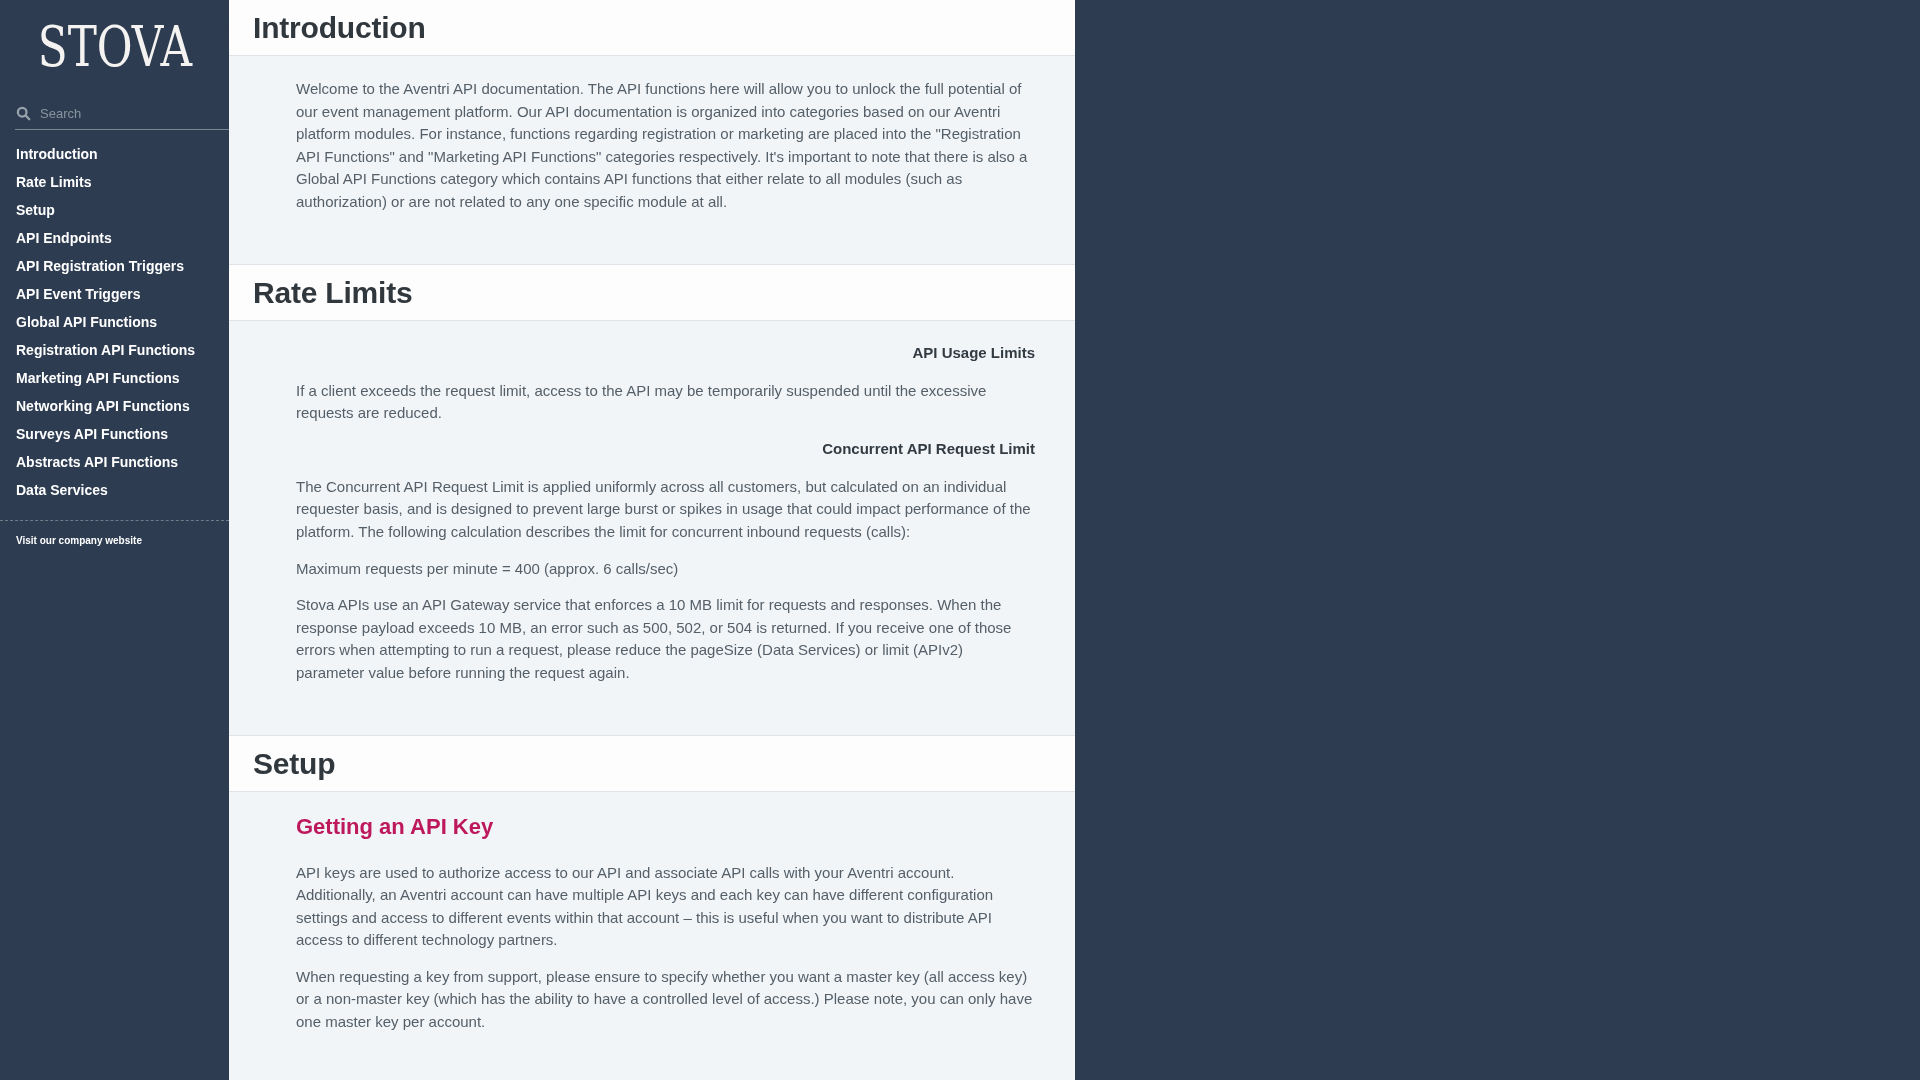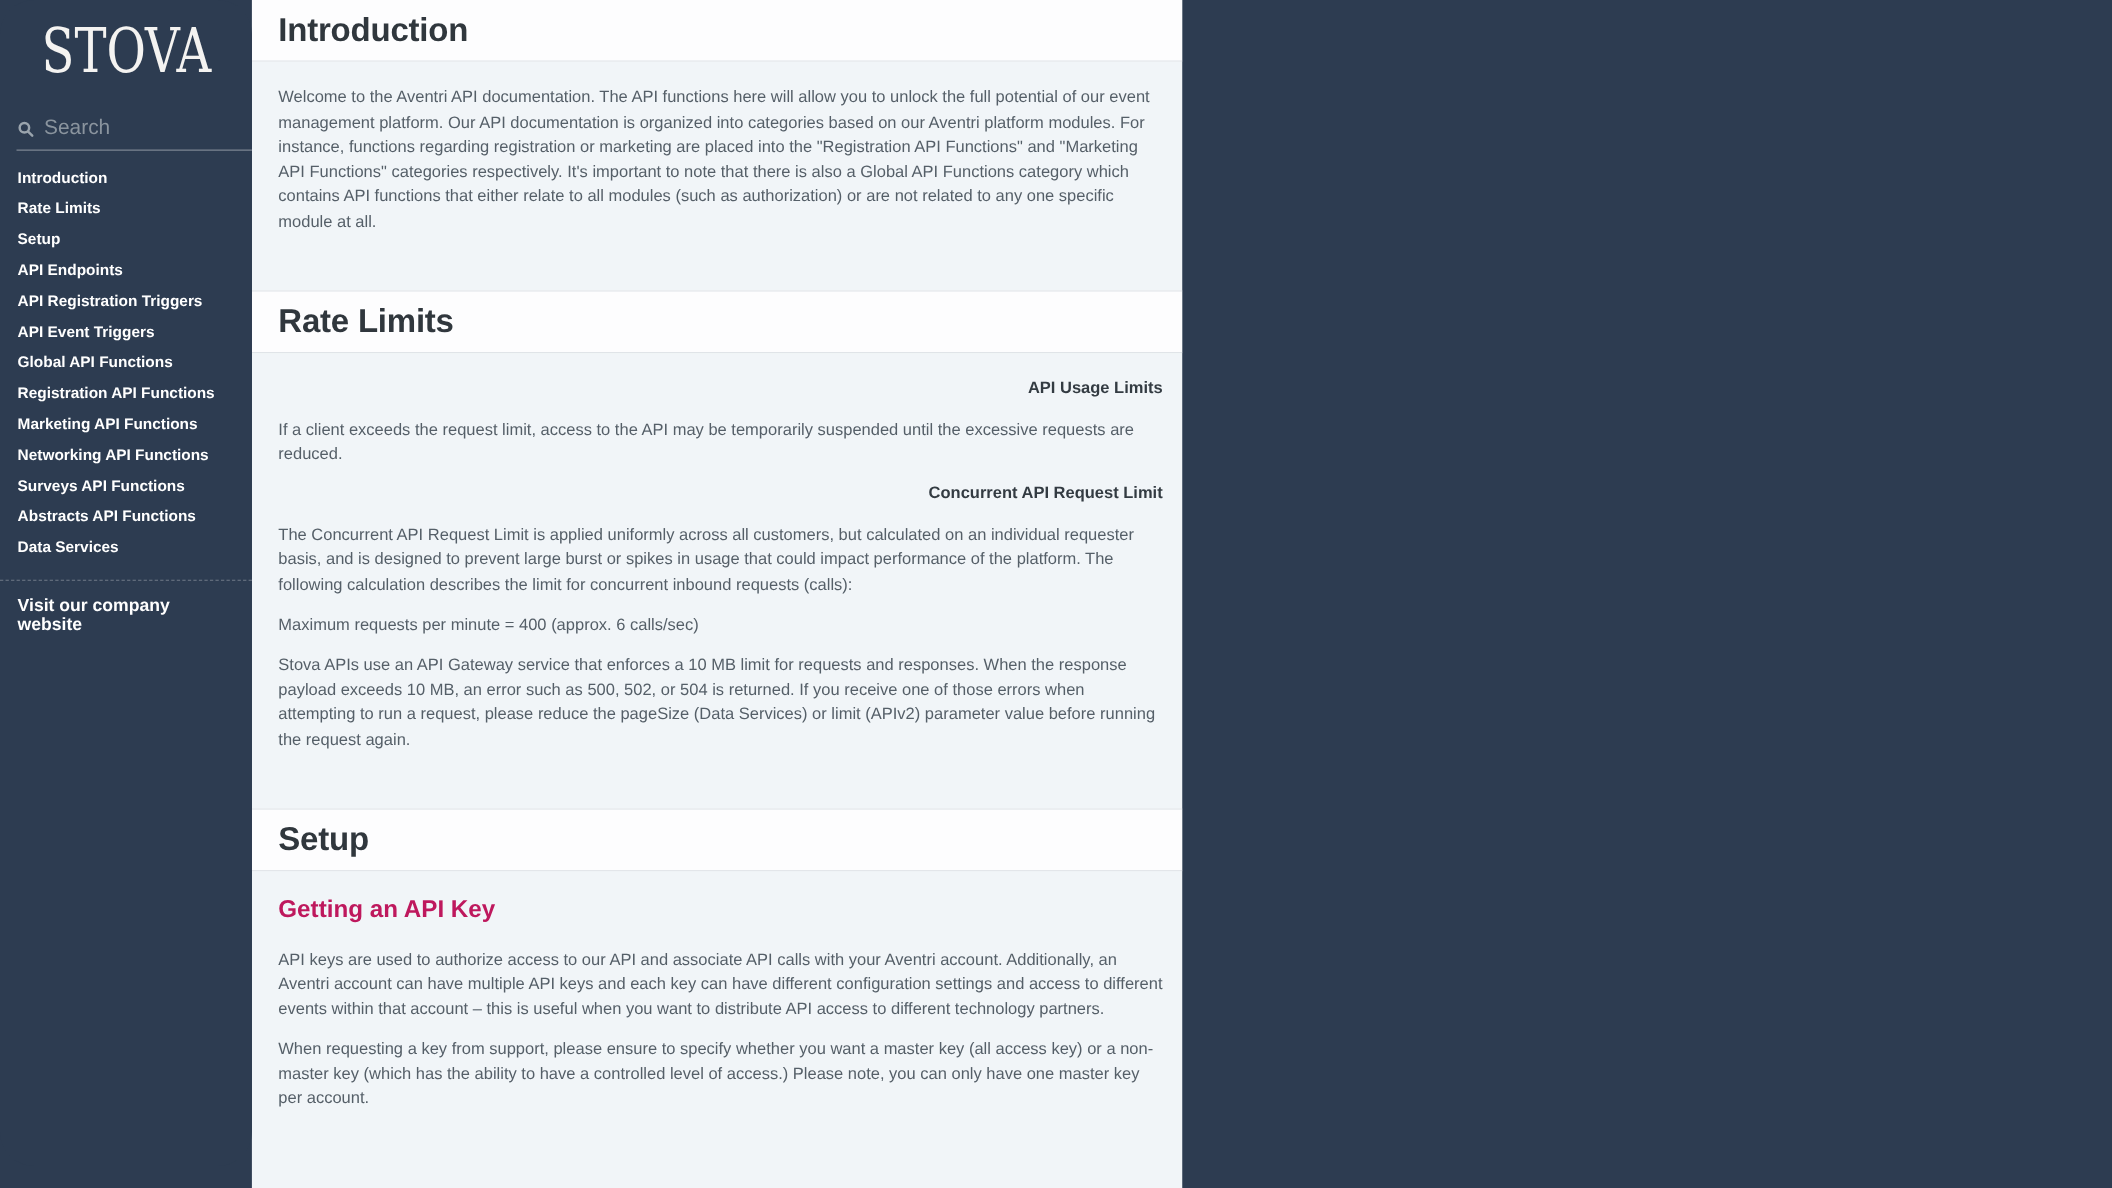--- a/index.html
+++ b/index.html
@@ -51,21 +51,21 @@
     left: 15px; right: 0; bottom: 0;
     border-bottom: 1px solid rgba(255,255,255,0.38);
   }
   .search-icon { width: 15px; height: 15px; flex: 0 0 15px; }
   .search-input {
     background: transparent;
     border: none;
     outline: none;
     color: #fff;
     font-family: "Liberation Sans", sans-serif;
-    font-size: 19px;
+    font-size: 13px;
     width: 170px;
   }
   .search-input::placeholder { color: #8a949e; opacity: 1; }
   .nav { margin-top: 10px; list-style: none; }
   .nav a {
     display: block;
     padding: 5px 16px;
     height: 28px;
     font-size: 14px;
     font-weight: bold;
@@ -75,21 +75,21 @@
     cursor: pointer;
     white-space: nowrap;
   }
   .sidebar-divider {
     margin-top: 16px;
     border-top: 1px dashed rgba(255,255,255,0.32);
   }
   .footer-link {
     display: block;
     padding: 14px 16px;
-    font-size: 16px;
+    font-size: 10px;
     font-weight: bold;
     color: #fff;
     text-decoration: none;
     cursor: pointer;
   }
 
   
   .content {
     width: 846px;
     flex: 0 0 846px;
@@ -105,22 +105,23 @@
   }
   .content > section:first-child .sec-head { border-top: none; }
   .sec-head h1 {
     font-size: 30px;
     line-height: 35px;
     font-weight: bold;
     color: #30373d;
     letter-spacing: -0.2px;
   }
   .sec-body {
-    padding: 22px 18px 50px 24px;
+    padding: 22px 40px 50px 24px;
     color: #555f68;
+    margin-left: 43px;
   }
   .sec-body p {
     font-size: 15px;
     line-height: 22.6px;
     max-width: 815px;
     margin: 0 0 14px 0;
   }
   .sec-body p:last-child { margin-bottom: 0; }
   .sec-body h3 {
     font-size: 15px;

